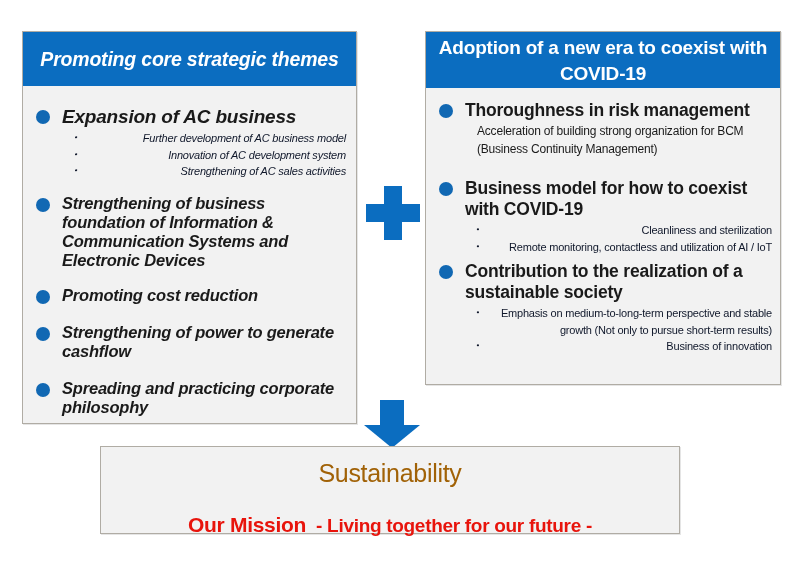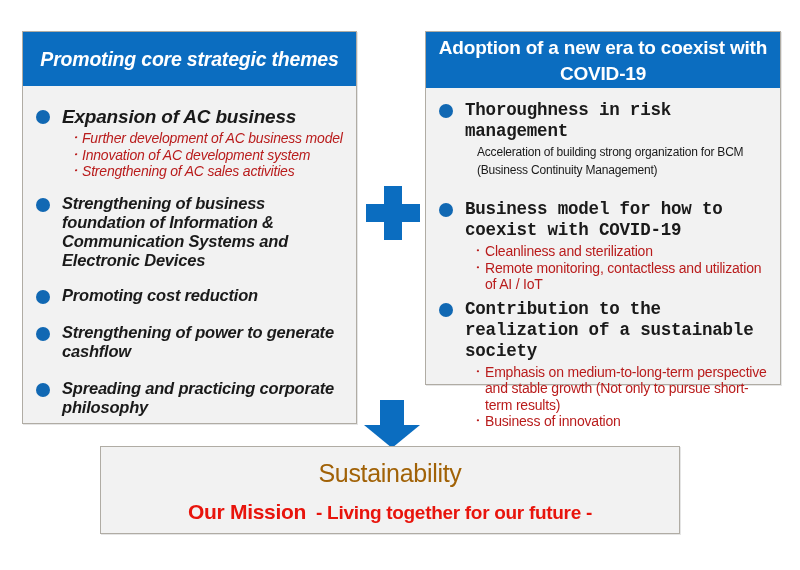--- a/index.html
+++ b/index.html
@@ -78,34 +78,35 @@
   }
   .item-title {
     font-weight: bold;
     color: #1a1a1a;
     line-height: 19px;
     letter-spacing: -0.2px;
   }
   #panel-left .item-title  { font-size: 16.5px; }
   #panel-left .item.big .item-title { font-size: 19px; line-height: 22px; }
   #panel-right .item-title { font-size: 16.5px; line-height: 20px; }
-  #panel-right .item.big .item-title { font-size: 17.5px; line-height: 21px; font-family: Liberation Mono, monospace; }
+  #panel-right .item.big .item-title { font-size: 17.5px; line-height: 21px; }
 
   .sublist {
     list-style: none;
     margin: 2px 0 0 0;
     padding: 0 0 0 8px;
   }
   .sublist li {
     position: relative;
     padding-left: 12px;
-    font-size: 14px;
+    font-size: 11px;
     line-height: 16.5px;
-    color: #b91c1c;
-    letter-spacing: -0.2px;
+    color: #0f172a;
+    letter-spacing: -0.2px;
+    text-align: right;
   }
   .sublist li::before {
     content: "\30FB";
     position: absolute;
     left: -2px;
     top: 0;
     font-size: 13.5px;
   }
   .plaintext {
     margin: 2px 0 0 12px;
@@ -172,21 +173,21 @@
     box-shadow: 1px 1px 0 rgba(0,0,0,0.10);
     text-align: center;
   }
   #bottom-title {
     font-size: 25px;
     color: #a16207;
     margin-top: 12px;
     letter-spacing: -0.3px;
   }
   #bottom-mission-row {
-    margin-top: 12px;
+    margin-top: 25px;
     white-space: nowrap;
   }
   #mission-label {
     font-size: 21px;
     font-weight: bold;
     color: #e8140c;
     letter-spacing: -0.3px;
   }
   #mission-tagline {
     font-size: 19px;

